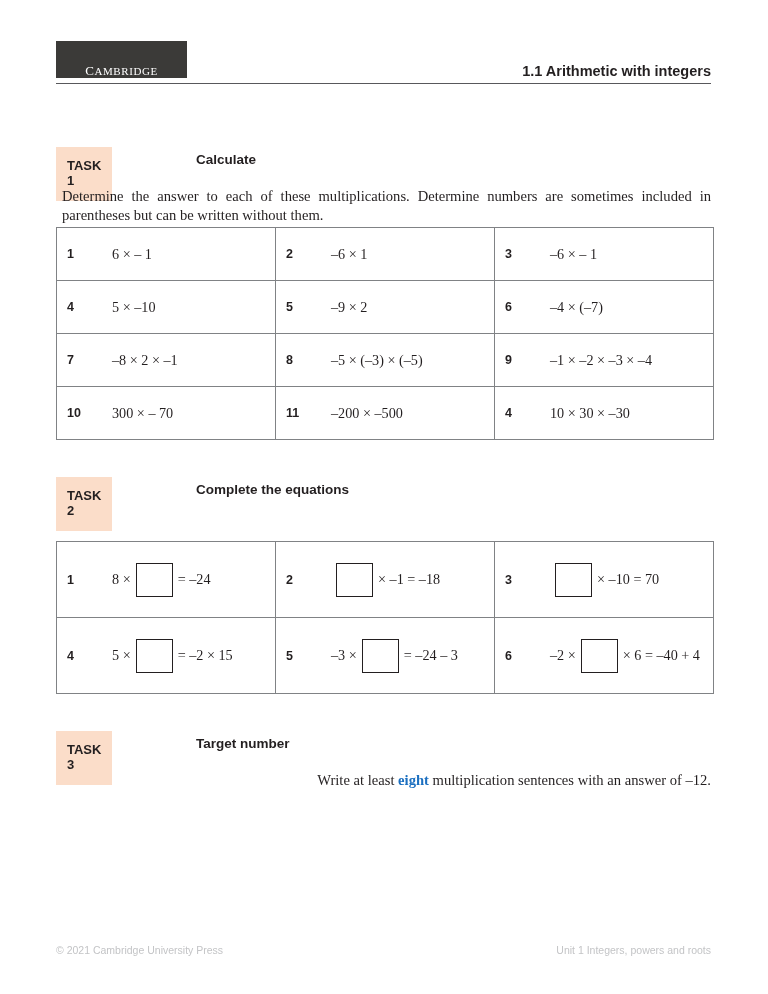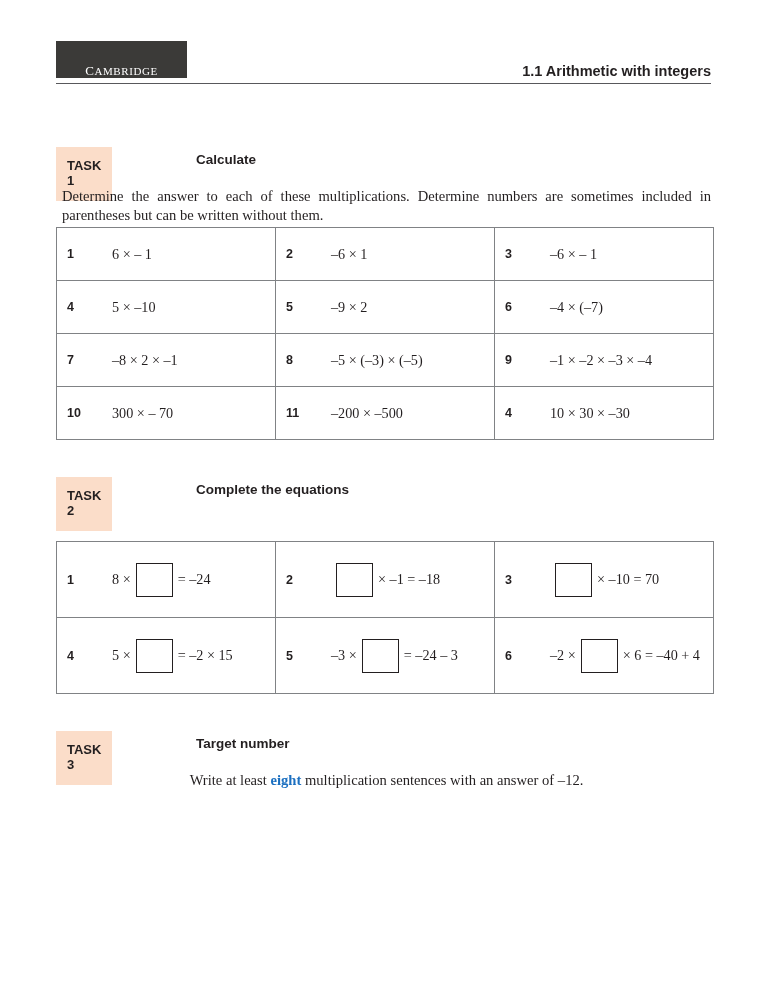--- a/index.html
+++ b/index.html
@@ -377,18 +377,22 @@
       </td>
     </tr>
   </tbody>
     </table>
 
   <div class="task-head" style="top:731px;">
     <div class="task-badge">TASK 3</div>
     <div class="task-title">Target number</div>
   </div>
 
-  <div class="para" style="top:771px; width:649px; text-align:center;">
+  <div class="para" style="top:771px; width:649px; text-align:right;">
     <span>Write at least </span><span class="blue-word">eight</span><span> multiplication sentences with an answer of –12.</span>
   </div>
 
+  <div class="footer">
+    <span class="footer-left">© 2021 Cambridge University Press</span>
+    <span class="footer-right">Unit 1 Integers, powers and roots</span>
+  </div>
 
 </div>
 
 </body></html>

